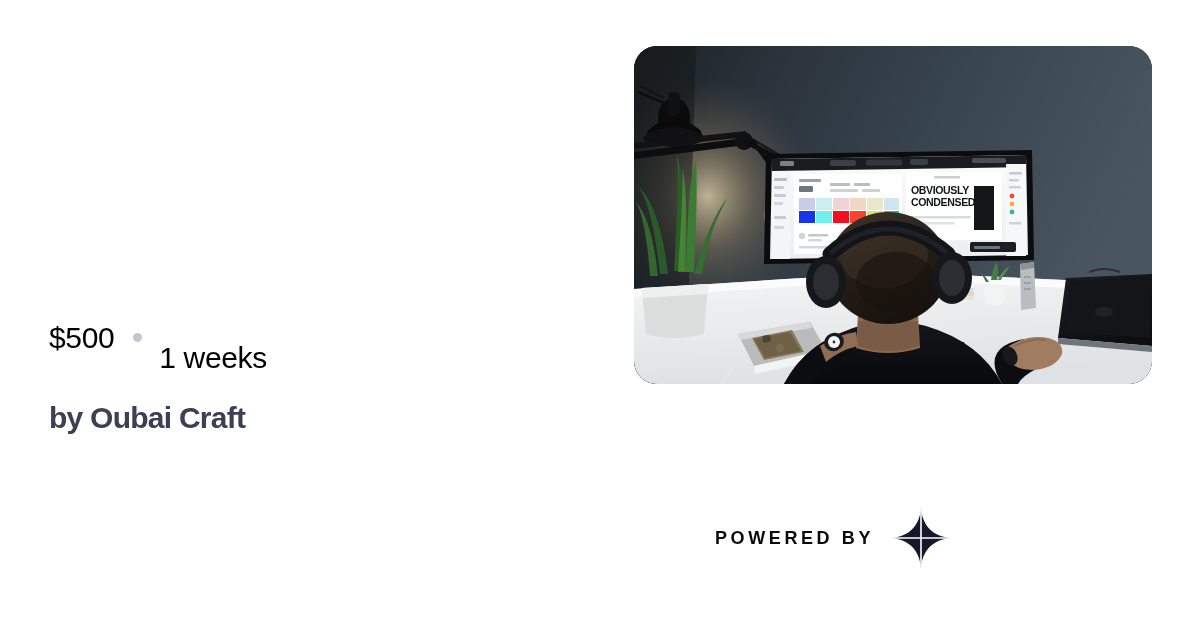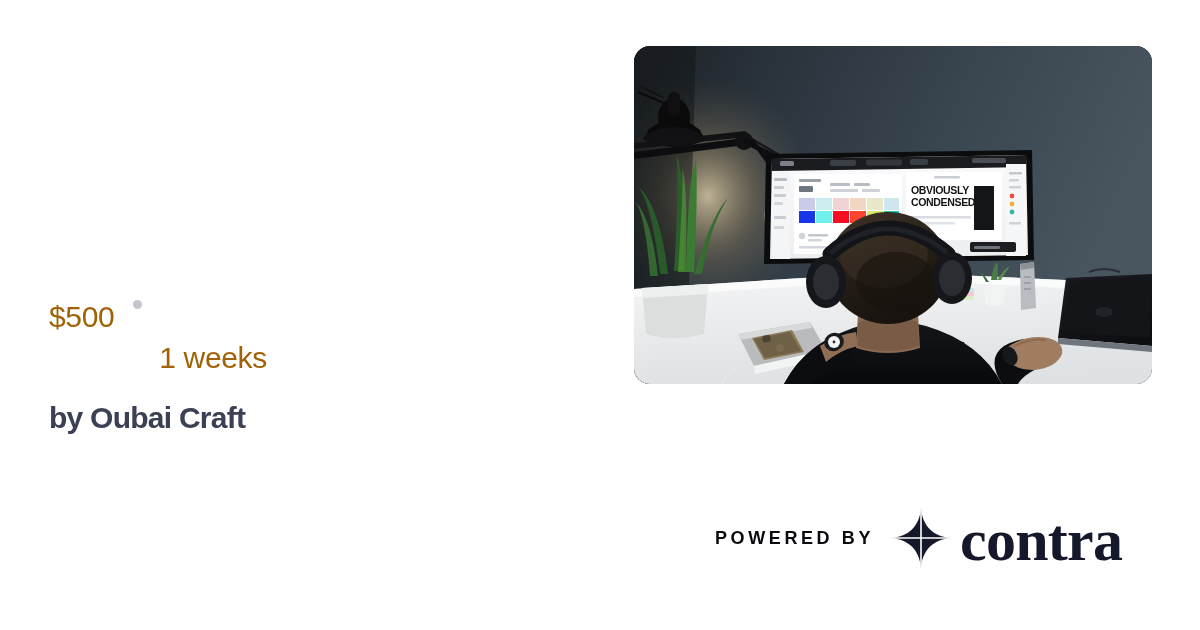--- a/index.html
+++ b/index.html
@@ -19,22 +19,22 @@
     position:absolute;left:0;top:72px;width:540px;
     font-size:54px;line-height:1.20;
     font-weight:700;color:#000000;
     letter-spacing:-0.018em;
     white-space:pre-line;
     font-family:"Liberation Sans","DejaVu Sans",sans-serif;
   }
 
   .meta{
     position:absolute;left:1px;top:300px;
-    display:flex;
-    font-size:30px;font-weight:500;color:#a16207;
+    display:flex;align-items:center;
+    font-size:30px;font-weight:500;color:#000000;
     letter-spacing:-0.012em;
   }
   .meta .price{font-weight:500;}
   .meta .dot{
     display:inline-block;width:9px;height:9px;border-radius:50%;
     background:#c3c6ce;margin:0 17px 0 19px;flex:none;
   }
   .meta .dur{font-weight:500;margin-top:41px;}
 
   .byline{
@@ -52,21 +52,21 @@
     letter-spacing:-0.005em;
     font-family:"Liberation Sans","DejaVu Sans",sans-serif;
     cursor:pointer;display:flex;align-items:center;justify-content:center;
     padding:0;
   }
 
   
   .photo{
     position:absolute;left:634px;top:46px;
     width:518px;height:338px;
-    border-radius:16px;overflow:hidden;
+    border-radius:23px;overflow:hidden;
     background:#23282e;
   }
   .photo svg{display:block;width:100%;height:100%;}
 
   
   .brand{
     position:absolute;left:715px;top:512px;
     display:flex;align-items:center;height:52px;
   }
   .powered{
@@ -354,16 +354,15 @@
 
   <div class="brand">
     <span class="powered">POWERED BY</span>
     <span class="star">
       <svg viewBox="0 0 100 100">
         <path d="M50 2 C52 30 70 48 98 50 C70 52 52 70 50 98 C48 70 30 52 2 50 C30 48 48 30 50 2 Z" fill="#15182a"></path>
         <path d="M50 4 L50 96" stroke="#ffffff" stroke-width="2.6"></path>
         <path d="M4 50 L96 50" stroke="#ffffff" stroke-width="2.6"></path>
       </svg>
     </span>
-    <span class="wordmark">contra</span>
   </div>
 
 </div>
 
 </body></html>

